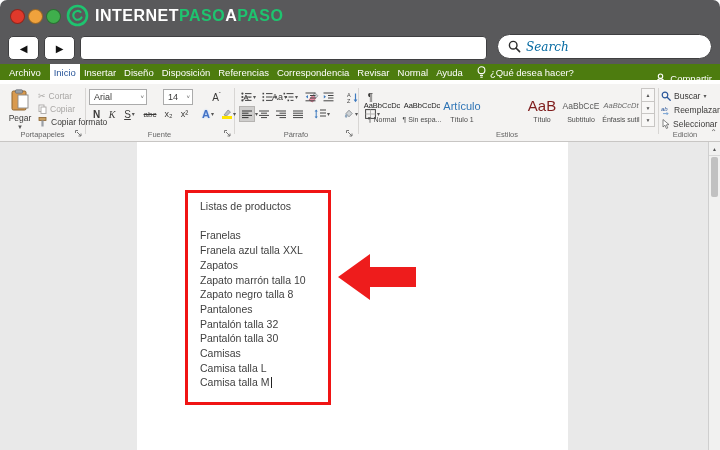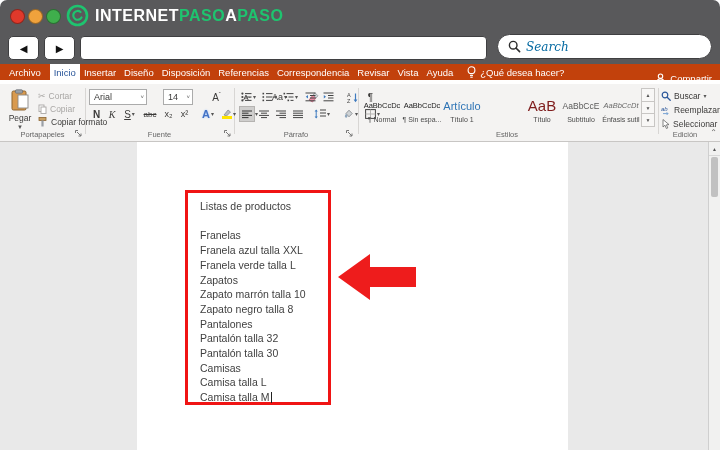--- a/index.html
+++ b/index.html
@@ -14,21 +14,21 @@
   .dot.green{left:46px;background:#3fae4c}
   .brand{position:absolute;left:66px;top:4px;display:flex;align-items:center;gap:6px}
   .brand-text{font-size:16px;font-weight:bold;letter-spacing:.5px;color:#fff}
   .brand-text .g{color:#1ec46f}
   .navbtn{position:absolute;top:36px;width:29px;height:22px;background:#fff;border:1px solid #3f3f41;border-radius:5px;display:flex;align-items:center;justify-content:center;font-size:10px;color:#111;cursor:pointer}
   .urlbar{position:absolute;left:80px;top:36px;width:405px;height:22px;background:#fff;border:1px solid #3f3f41;border-radius:4px}
   .searchpill{position:absolute;left:497px;top:34px;width:215px;height:25px;background:#fff;border:1px solid #3f3f41;border-radius:13px;display:flex;align-items:center;padding-left:10px;gap:5px;box-sizing:border-box}
   .searchpill .stext{font-family:"DejaVu Serif",serif;font-style:italic;font-size:12px;color:#0369a1}
 
   
-  .tabbar{position:absolute;left:0;top:64px;width:720px;height:16px;background:#c2410c;display:flex;align-items:stretch;font-size:9.5px;color:#fff}
+  .tabbar{position:absolute;left:0;top:64px;width:720px;height:16px;background:#4d7c0f;display:flex;align-items:stretch;font-size:9.5px;color:#fff}
   .wtab{display:flex;align-items:center;padding:0 4px;cursor:pointer;white-space:nowrap}
   .wtab.active{background:#fff;color:#2b579a}
   .tellme{display:flex;align-items:center;gap:4px;margin-left:10px;cursor:pointer}
   .share{position:absolute;right:8px;top:0;height:20px;display:flex;align-items:flex-end;gap:4px;cursor:pointer;font-size:9.5px}
 
   
   .ribbon{position:absolute;left:0;top:84px;width:720px;height:57px;background:#f4f3f2;border-bottom:1px solid #c8c6c4;font-size:8.5px;color:#3b3a39}
   .vdiv{position:absolute;top:4px;height:46px;width:1px;background:#d8d6d4}
   .glabel{position:absolute;top:46px;font-size:7.5px;color:#666;text-align:center}
   .launcher{position:absolute;top:45px;width:9px;height:9px;cursor:pointer}
@@ -93,21 +93,21 @@
 
 <div class="tabbar">
   <span class="wtab" style="padding:0 9px">Archivo</span>
   <span class="wtab active">Inicio</span>
   <span class="wtab">Insertar</span>
   <span class="wtab">Diseño</span>
   <span class="wtab">Disposición</span>
   <span class="wtab">Referencias</span>
   <span class="wtab">Correspondencia</span>
   <span class="wtab">Revisar</span>
-  <span class="wtab">Vista</span>
+  <span class="wtab">Normal</span>
   <span class="wtab">Ayuda</span>
   <span class="tellme">
     <svg width="9" height="13" viewBox="0 0 9 13">
       <circle cx="4.5" cy="4.2" r="3.4" fill="none" stroke="#fff" stroke-width="1.1"></circle>
       <line x1="3" y1="9.4" x2="6" y2="9.4" stroke="#fff" stroke-width="1.1"></line>
       <line x1="3.3" y1="11.2" x2="5.7" y2="11.2" stroke="#fff" stroke-width="1.1"></line>
     </svg>
     <span>¿Qué desea hacer?</span>
   </span>
   <span class="share">
@@ -421,21 +421,20 @@
   <span class="collapse">⌃</span>
 </div>
 
 <div class="docarea">
   <div class="pagewhite">
     <div class="redbox">
       <div class="dline">Listas de productos</div>
       <div class="dline">&nbsp;</div>
       <div class="dline">Franelas</div>
       <div class="dline">Franela azul talla XXL</div>
-      <div class="dline">Franela verde talla L</div>
       <div class="dline">Zapatos</div>
       <div class="dline">Zapato marrón talla 10</div>
       <div class="dline">Zapato negro talla 8</div>
       <div class="dline">Pantalones</div>
       <div class="dline">Pantalón talla 32</div>
       <div class="dline">Pantalón talla 30</div>
       <div class="dline">Camisas</div>
       <div class="dline">Camisa talla L</div>
       <div class="dline"><span>Camisa talla M</span><span class="caret"></span></div>
     </div>

